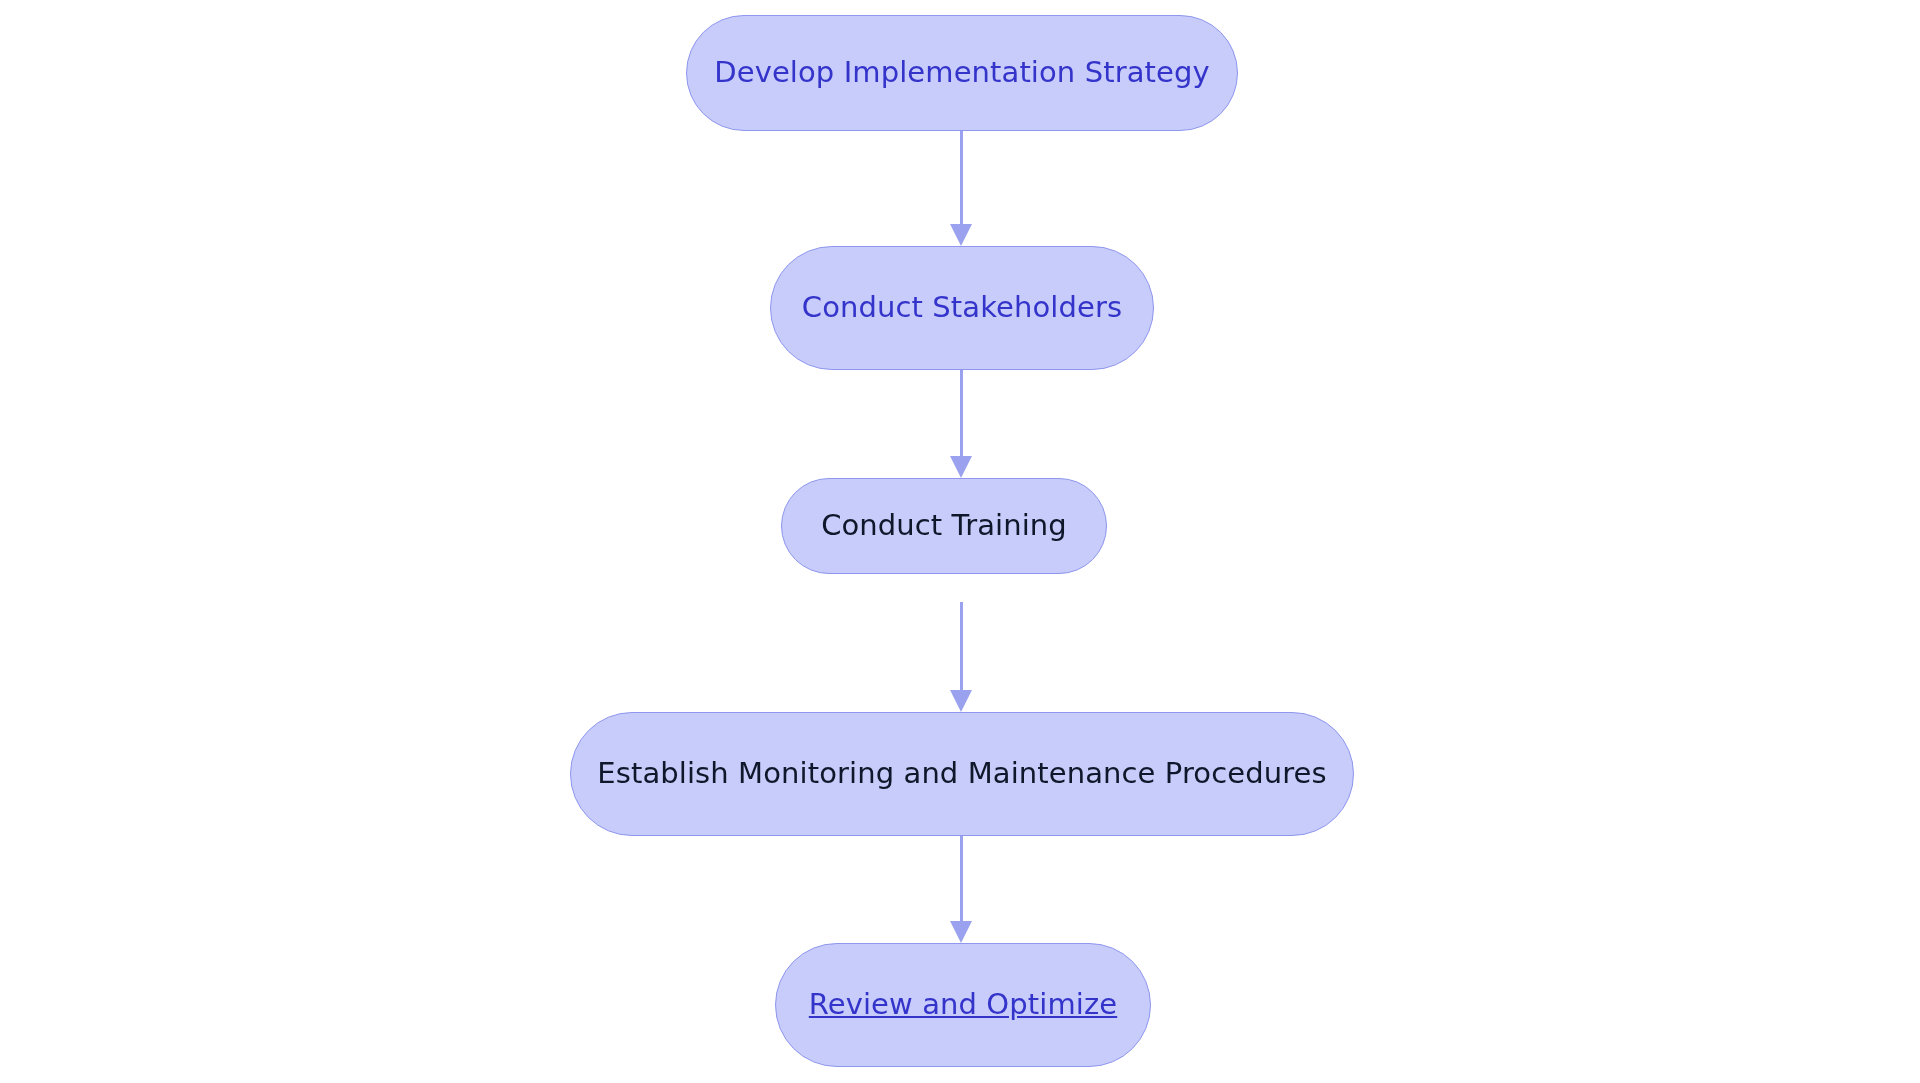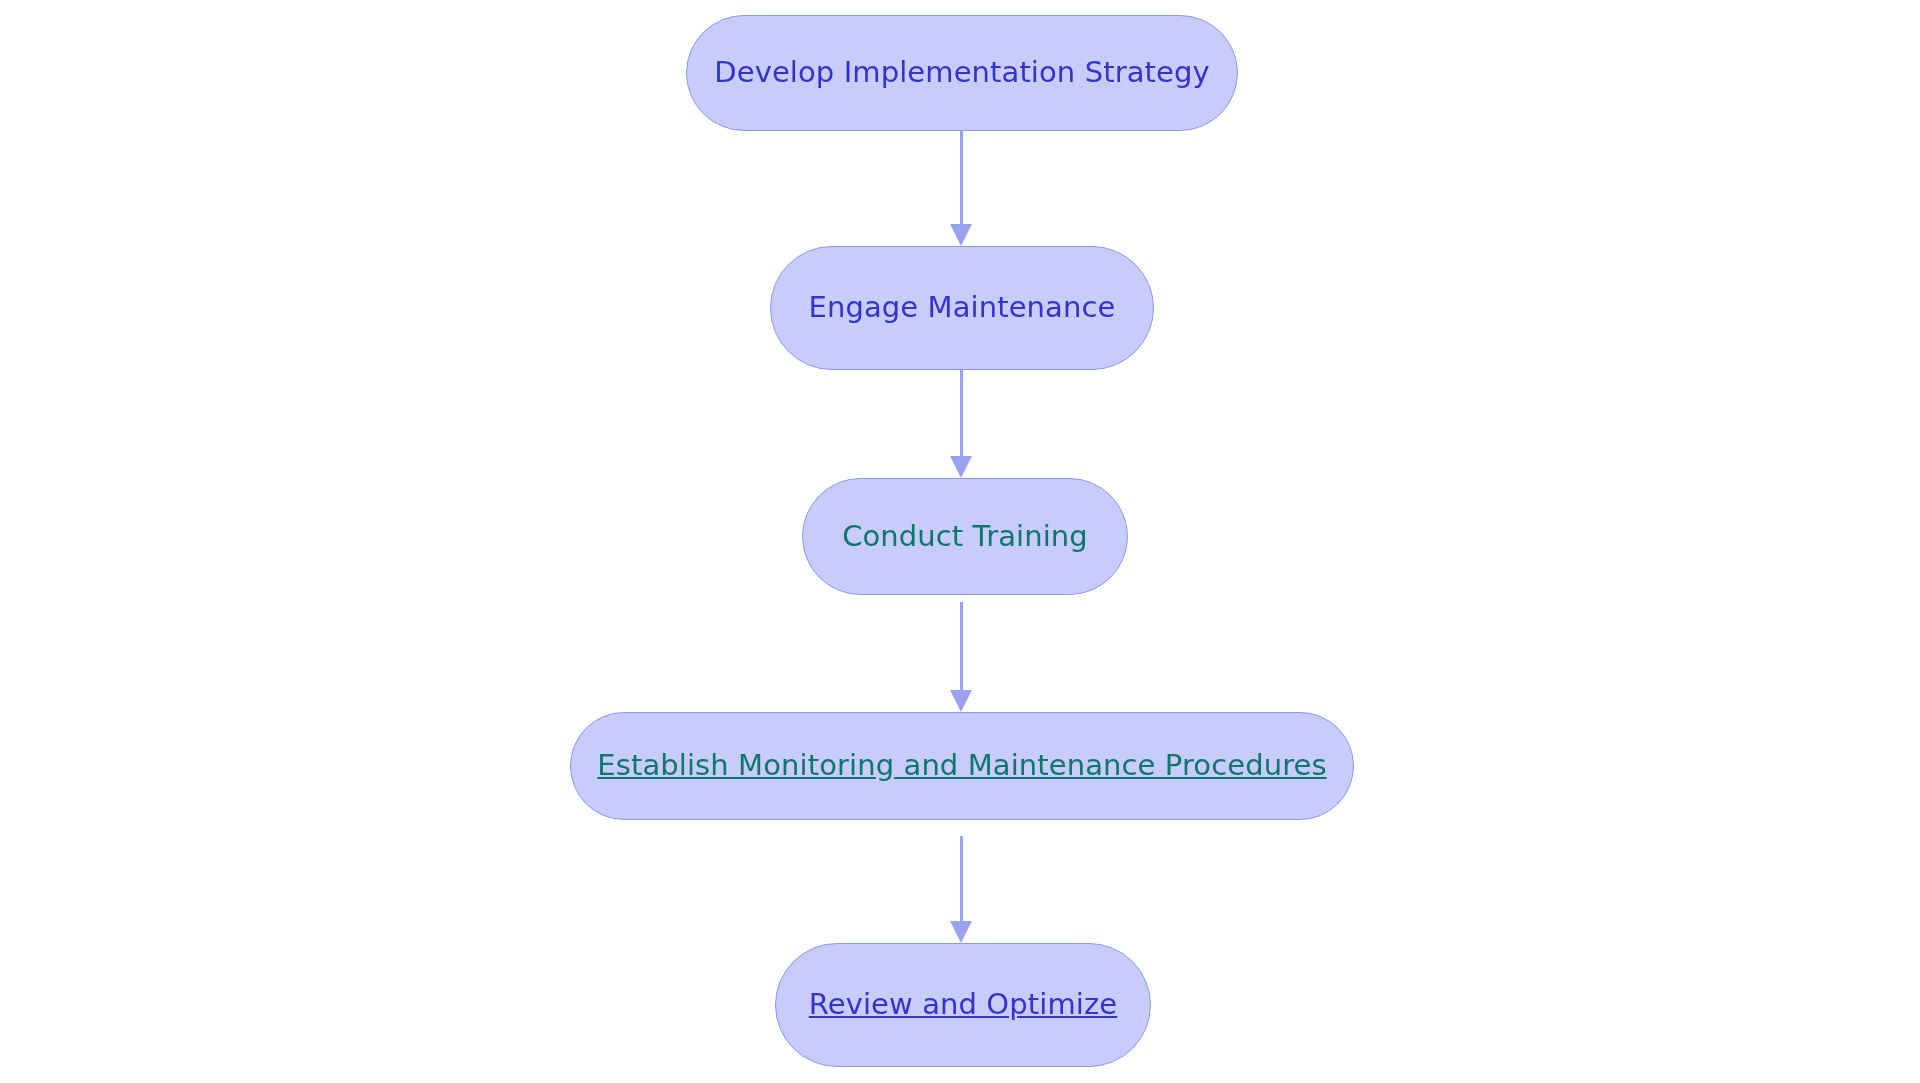--- a/index.html
+++ b/index.html
@@ -81,25 +81,25 @@
   </div>
   <div class="flow-edge" style="left: 950px; top: 836px; width: 22px; height: 107px;">
     <div class="edge-line" style="left: 9.5px; height: 85px; background: rgb(154, 162, 240);"></div>
     <div class="edge-head" style="left: 0px; top: 85px; border-top-color: rgb(154, 162, 240);"></div>
   </div>
 
   <div class="flow-node" style="left: 686px; top: 15px; width: 552px; height: 116px; background: rgb(199, 204, 250); border-color: rgb(143, 151, 238); color: rgb(52, 52, 203);">
     <span class="flow-node-label">Develop Implementation Strategy</span>
   </div>
   <div class="flow-node" style="left: 770px; top: 246px; width: 384px; height: 124px; background: rgb(199, 204, 250); border-color: rgb(143, 151, 238); color: rgb(52, 52, 203);">
-    <span class="flow-node-label">Engage Maintenance</span>
+    <span class="flow-node-label">Conduct Stakeholders</span>
   </div>
-  <div class="flow-node" style="left: 802px; top: 478px; width: 326px; height: 117px; background: rgb(199, 204, 250); border-color: rgb(143, 151, 238); color: #0f766e;">
+  <div class="flow-node" style="left: 781px; top: 478px; width: 326px; height: 96px; background: rgb(199, 204, 250); border-color: rgb(143, 151, 238); color: #0f172a;">
     <span class="flow-node-label">Conduct Training</span>
   </div>
-  <div class="flow-node" style="left: 570px; top: 712px; width: 784px; height: 108px; background: rgb(199, 204, 250); border-color: rgb(143, 151, 238); color: #0f766e; text-decoration: underline;">
+  <div class="flow-node" style="left: 570px; top: 712px; width: 784px; height: 124px; background: rgb(199, 204, 250); border-color: rgb(143, 151, 238); color: #0f172a;">
     <span class="flow-node-label">Establish Monitoring and Maintenance Procedures</span>
   </div>
   <div class="flow-node" style="left: 775px; top: 943px; width: 376px; height: 124px; background: rgb(199, 204, 250); border-color: rgb(143, 151, 238); color: rgb(52, 52, 203); text-decoration: underline;">
     <span class="flow-node-label">Review and Optimize</span>
   </div>
 
 </div>
 
 </body></html>

